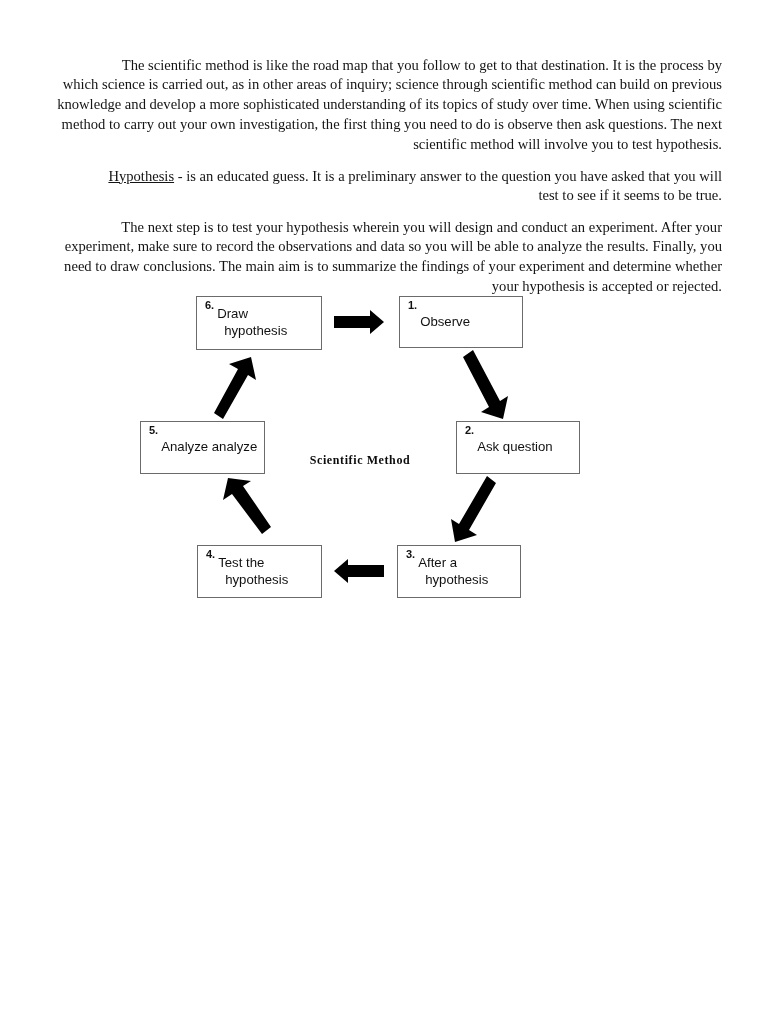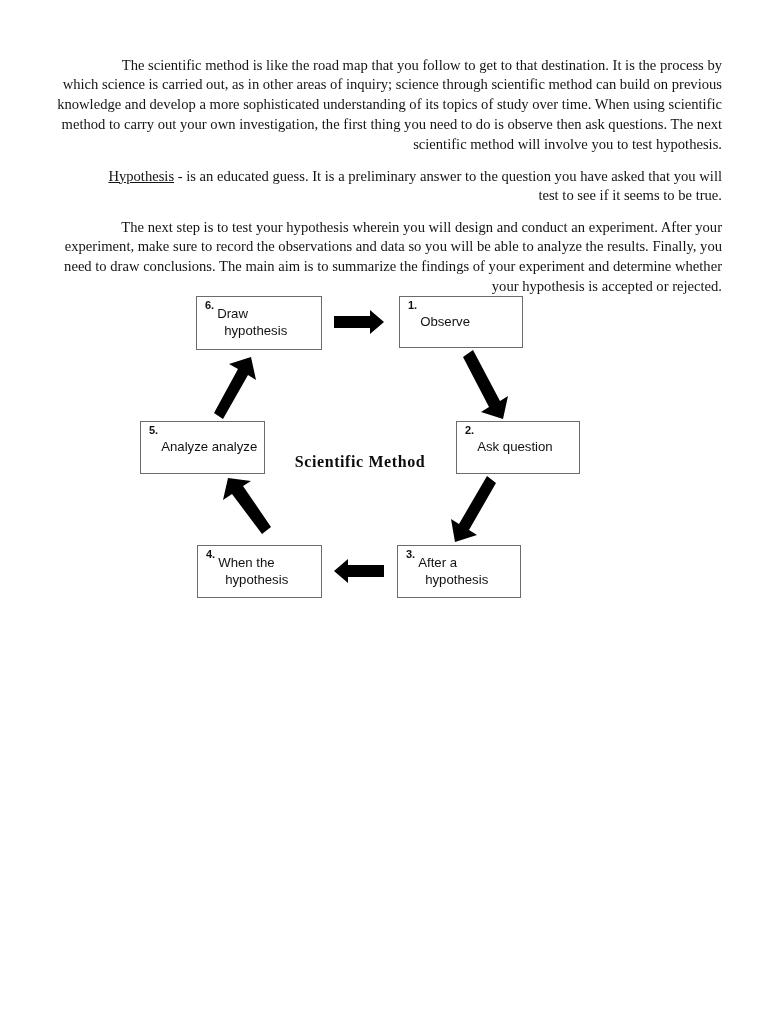--- a/index.html
+++ b/index.html
@@ -83,21 +83,21 @@
   #node-5 { left: 140px; top: 421px; width: 125px; height: 53px; }
 
   .center-label {
     position: absolute;
     left: 290px;
     top: 453px;
     width: 140px;
     text-align: center;
     font-family: "Liberation Serif", "DejaVu Serif", serif;
     font-weight: bold;
-    font-size: 16px;
+    font-size: 12px;
     letter-spacing: 0.6px;
     color: #0c0c0c;
   }
 
   .arrow-svg {
     position: absolute;
     left: 0;
     top: 0;
     width: 768px;
     height: 1024px;
@@ -170,21 +170,21 @@
       <span class="num">3.</span>
       <span class="label-wrap">
         <span>After a</span>
         <span class="line2">hypothesis</span>
       </span>
     </div>
 
     <div class="node two-line" id="node-4">
       <span class="num">4.</span>
       <span class="label-wrap">
-        <span>When the</span>
+        <span>Test the</span>
         <span class="line2">hypothesis</span>
       </span>
     </div>
 
     <div class="node" id="node-5">
       <span class="num">5.</span>
       <span class="label-wrap">
         <span>Analyze analyze</span>
       </span>
     </div>

